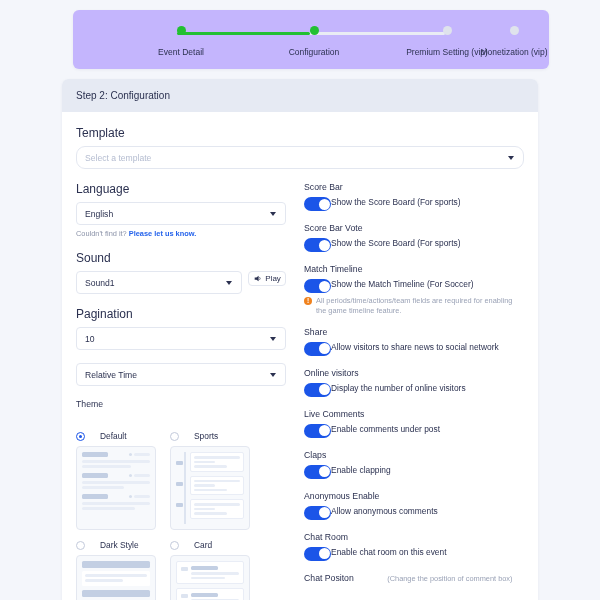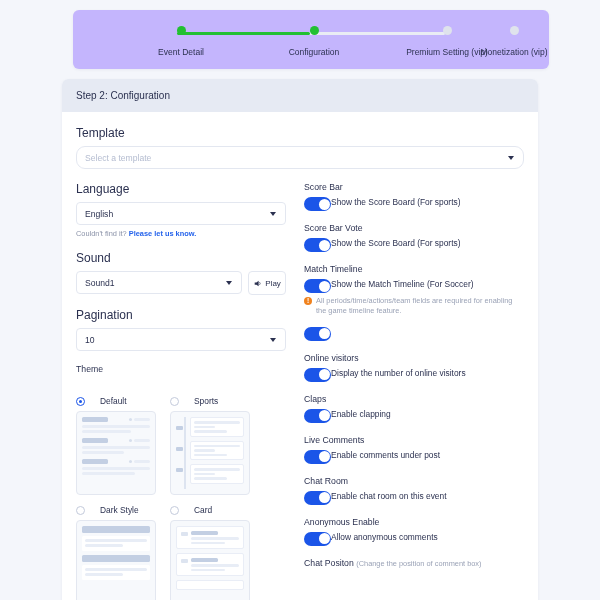--- a/index.html
+++ b/index.html
@@ -76,21 +76,21 @@
 
   .cols { display: flex; gap: 18px; }
   .col-left { width: 212px; }
   .col-right { width: 222px; }
 
   .field { margin-bottom: 13px; }
 
   .sound-row { display: flex; gap: 6px; }
   .sound-row .select { flex: 1; }
   .play-btn {
-    width: 38px; height: 24px; border: 1px solid #e3e7f0; border-radius: 4px;
+    width: 38px; height: 15px; border: 1px solid #e3e7f0; border-radius: 4px;
     background: #fff; display: flex; align-items: center; justify-content: center;
     gap: 3px; font-size: 8px; color: #2b3150;
   }
 
   
   .theme-grid { display: flex; flex-wrap: wrap; gap: 10px 14px; }
   .theme-item { width: 80px; }
   .radio-row { display: flex; align-items: center; gap: 15px; margin-bottom: 5px; }
   .radio {
     width: 9px; height: 9px; border-radius: 50%;
@@ -128,21 +128,21 @@
   .k-body { background: #fff; border-radius: 1.5px; padding: 3px 3px 4px; }
 
   
   .c-card { background: #fff; border: 1px solid #e9edf6; border-radius: 2px; padding: 4px; margin-bottom: 4px; display: flex; gap: 3px; }
   .c-chip { width: 7px; height: 4px; background: #dde4f0; border-radius: 1px; margin-top: 1px; flex: none; }
   .c-body { flex: 1; }
 
   
   .tg-field { margin-bottom: 12px; }
   .tg-title { font-size: 8.7px; color: #2b3150; margin-bottom: 5px; }
-  .tg-title .hint { color: #9aa2b6; font-size: 7.4px; font-weight: normal; }
+  .tg-title .hint { color: #9aa2b6; font-size: 7.4px; font-weight: normal; margin-left: 31px; }
   .tg-row { display: flex; }
   .toggle {
     width: 27px; height: 14px; border-radius: 8px; background: #1b55e8;
     position: relative; flex: none;
   }
   .toggle .knob {
     position: absolute; right: 1.5px; top: 1.5px;
     width: 11px; height: 11px; border-radius: 50%; background: #fff;
   }
   .tg-label { font-size: 8.4px; color: #2b3150; }
@@ -234,20 +234,24 @@
 
           <div class="field">
             <div class="label">Pagination</div>
             <div class="select">
               <span>10</span>
               <span class="caret"></span>
             </div>
           </div>
 
           <div class="field">
+            <div class="select">
+              <span>Relative Time</span>
+              <span class="caret"></span>
+            </div>
           </div>
 
           <div class="field">
             <div class="label-light">Theme</div>
             <div class="theme-grid">
 
               <div class="theme-item">
                 <div class="radio-row">
                   <span class="radio checked"></span>
                   <span class="radio-label">Default</span>
@@ -412,74 +416,76 @@
               <span class="tg-label">Show the Match Timeline (For Soccer)</span>
             </div>
           </div>
 
           <div class="warn">
             <div class="warn-icon">!</div>
             <div class="warn-text">All periods/time/actions/team fields are required for enabling the game timeline feature.</div>
           </div>
 
           <div class="tg-field">
-            <div class="tg-row">
-              <div class="toggle">
-                  <span class="knob"></span>
-                </div>
+            <div class="tg-title">Share</div>
+            <div class="tg-row">
+              <div class="toggle">
+                  <span class="knob"></span>
+                </div>
+              <span class="tg-label">Allow visitors to share news to social network</span>
             </div>
           </div>
 
           <div class="tg-field">
             <div class="tg-title">Online visitors</div>
             <div class="tg-row">
               <div class="toggle">
                   <span class="knob"></span>
                 </div>
               <span class="tg-label">Display the number of online visitors</span>
             </div>
           </div>
 
           <div class="tg-field">
+            <div class="tg-title">Live Comments</div>
+            <div class="tg-row">
+              <div class="toggle">
+                  <span class="knob"></span>
+                </div>
+              <span class="tg-label">Enable comments under post</span>
+            </div>
+          </div>
+
+          <div class="tg-field">
             <div class="tg-title">Claps</div>
             <div class="tg-row">
               <div class="toggle">
                   <span class="knob"></span>
                 </div>
               <span class="tg-label">Enable clapping</span>
             </div>
           </div>
 
           <div class="tg-field">
-            <div class="tg-title">Live Comments</div>
-            <div class="tg-row">
-              <div class="toggle">
-                  <span class="knob"></span>
-                </div>
-              <span class="tg-label">Enable comments under post</span>
+            <div class="tg-title">Anonymous Enable</div>
+            <div class="tg-row">
+              <div class="toggle">
+                  <span class="knob"></span>
+                </div>
+              <span class="tg-label">Allow anonymous comments</span>
             </div>
           </div>
 
           <div class="tg-field">
             <div class="tg-title">Chat Room</div>
             <div class="tg-row">
               <div class="toggle">
                   <span class="knob"></span>
                 </div>
               <span class="tg-label">Enable chat room on this event</span>
-            </div>
-          </div>
-
-          <div class="tg-field">
-            <div class="tg-title">Anonymous Enable</div>
-            <div class="tg-row">
-              <div class="toggle">
-                  <span class="knob"></span>
-                </div>
-              <span class="tg-label">Allow anonymous comments</span>
             </div>
           </div>
 
           <div class="tg-field">
             <div class="tg-title">
               <span>Chat Positon</span>
               <span class="hint">(Change the position of comment box)</span>
             </div>
           </div>
 

